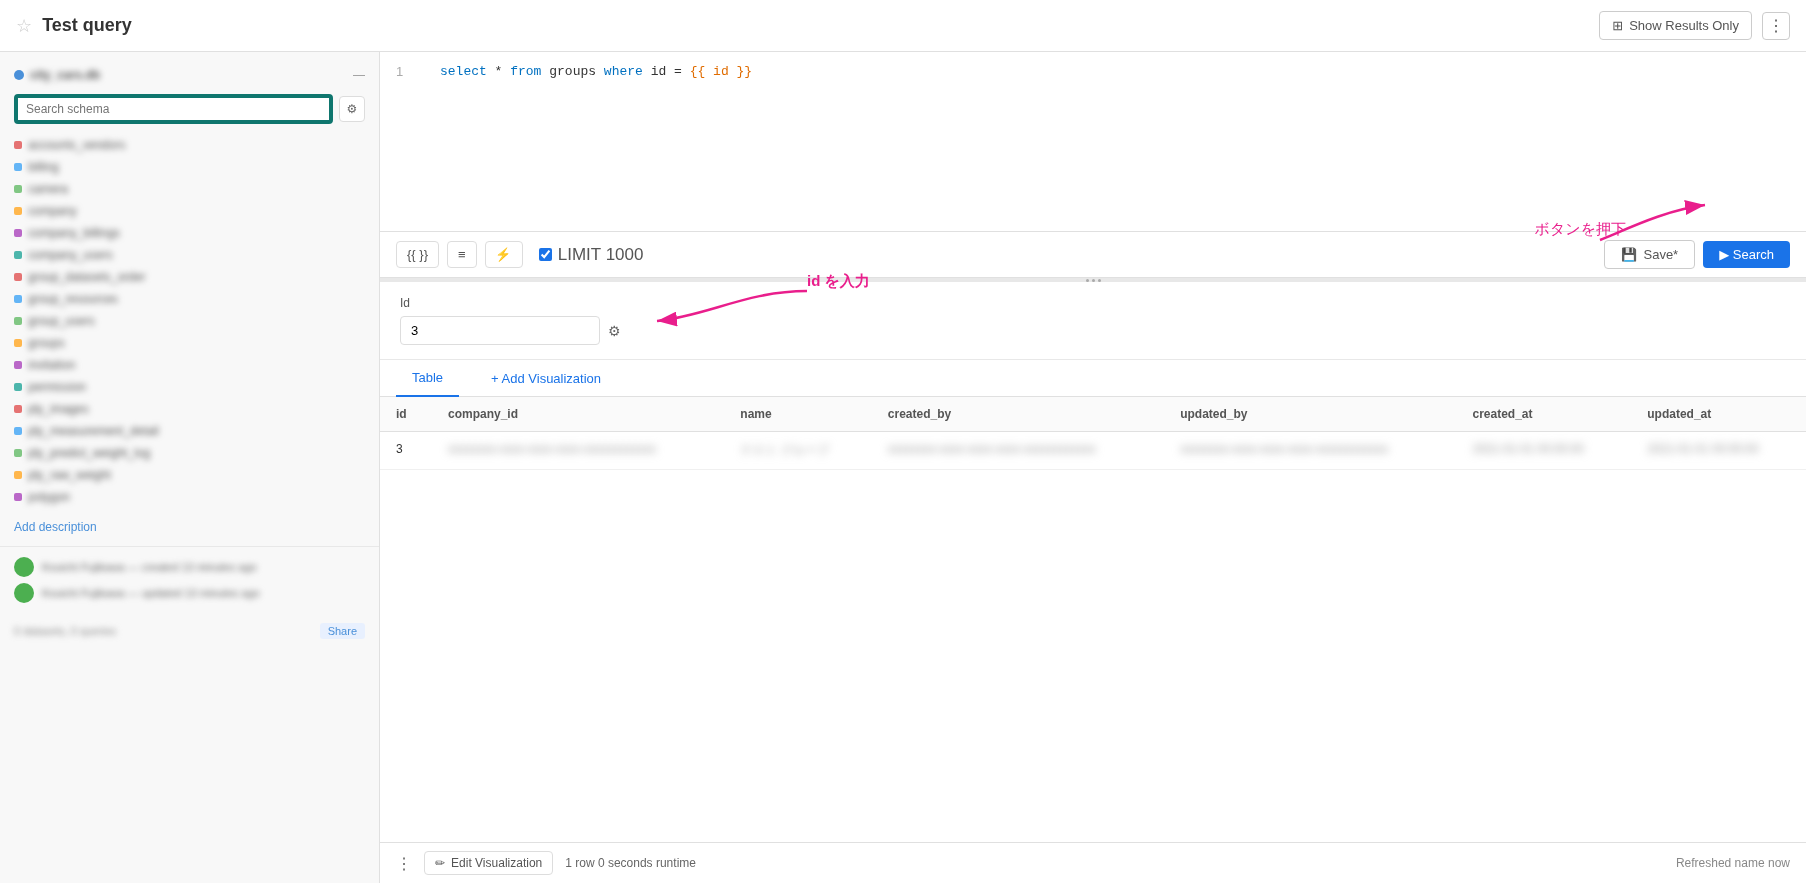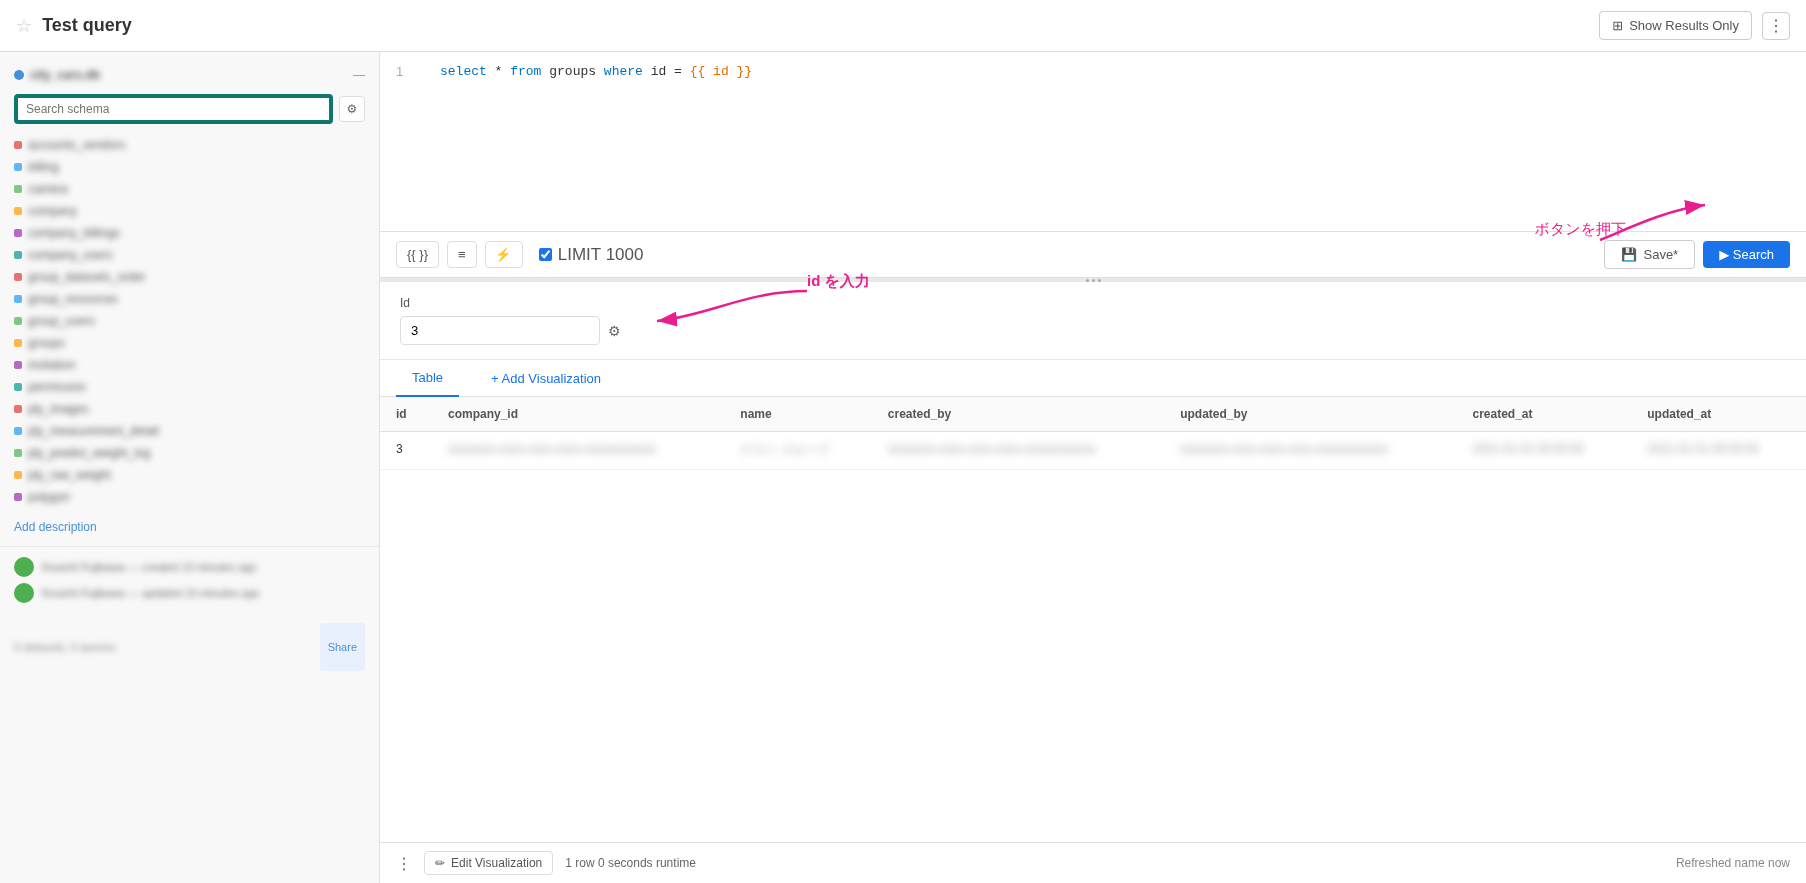--- a/index.html
+++ b/index.html
@@ -75,21 +75,21 @@
     }
     .user-avatar { width: 20px; height: 20px; border-radius: 50%; background: #4caf50; flex-shrink: 0; }
     .user-info { font-size: 11px; color: #666; filter: blur(3px); }
     .sidebar-refresh-row {
       display: flex; align-items: center; justify-content: space-between;
       padding: 4px 14px;
     }
     .refresh-text { font-size: 11px; color: #888; filter: blur(3px); }
     .refresh-btn {
       font-size: 11px; color: #4a90d9; background: #e8f0fe; border: none;
-      padding: 18px 8px; border-radius: 3px; cursor: pointer;
+      padding: 2px 8px; border-radius: 3px; cursor: pointer;
     }
 
     
     .main-content { flex: 1; display: flex; flex-direction: column; overflow: hidden; }
 
     
     .sql-editor {
       background: #fff; border-bottom: 1px solid #e0e0e0;
       min-height: 180px; position: relative;
     }

